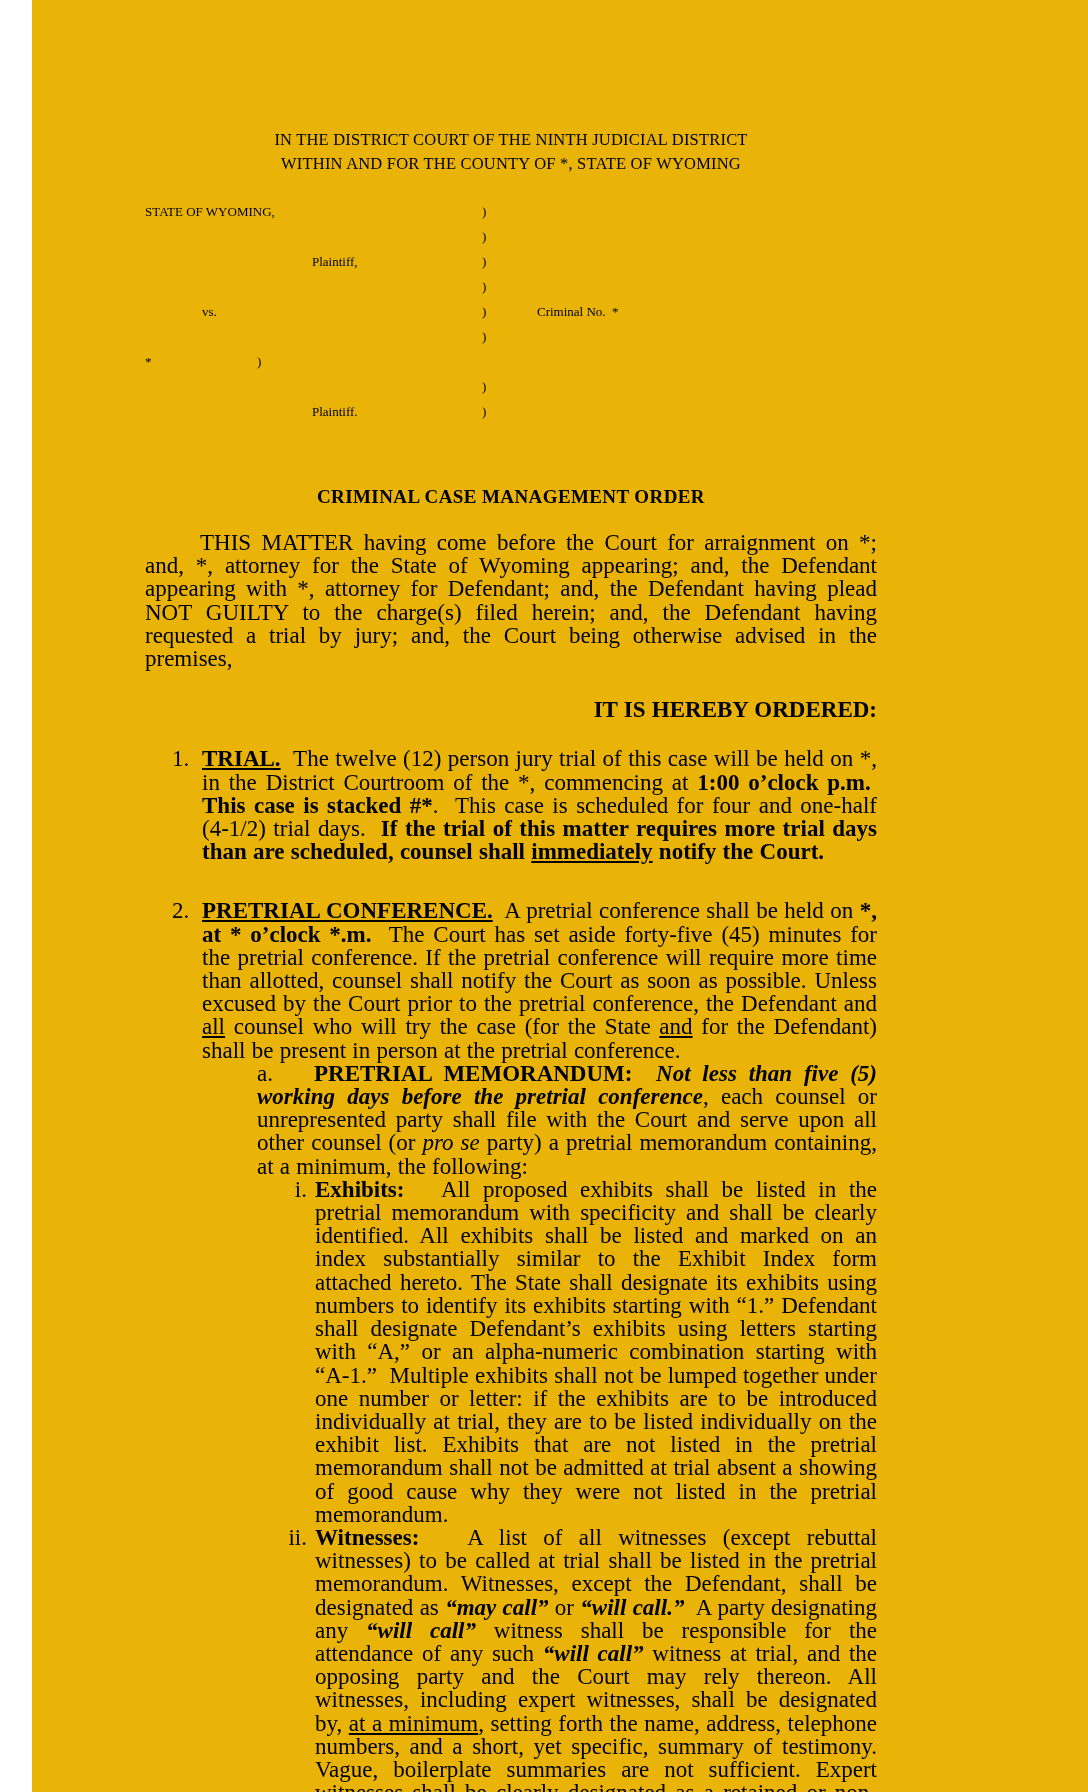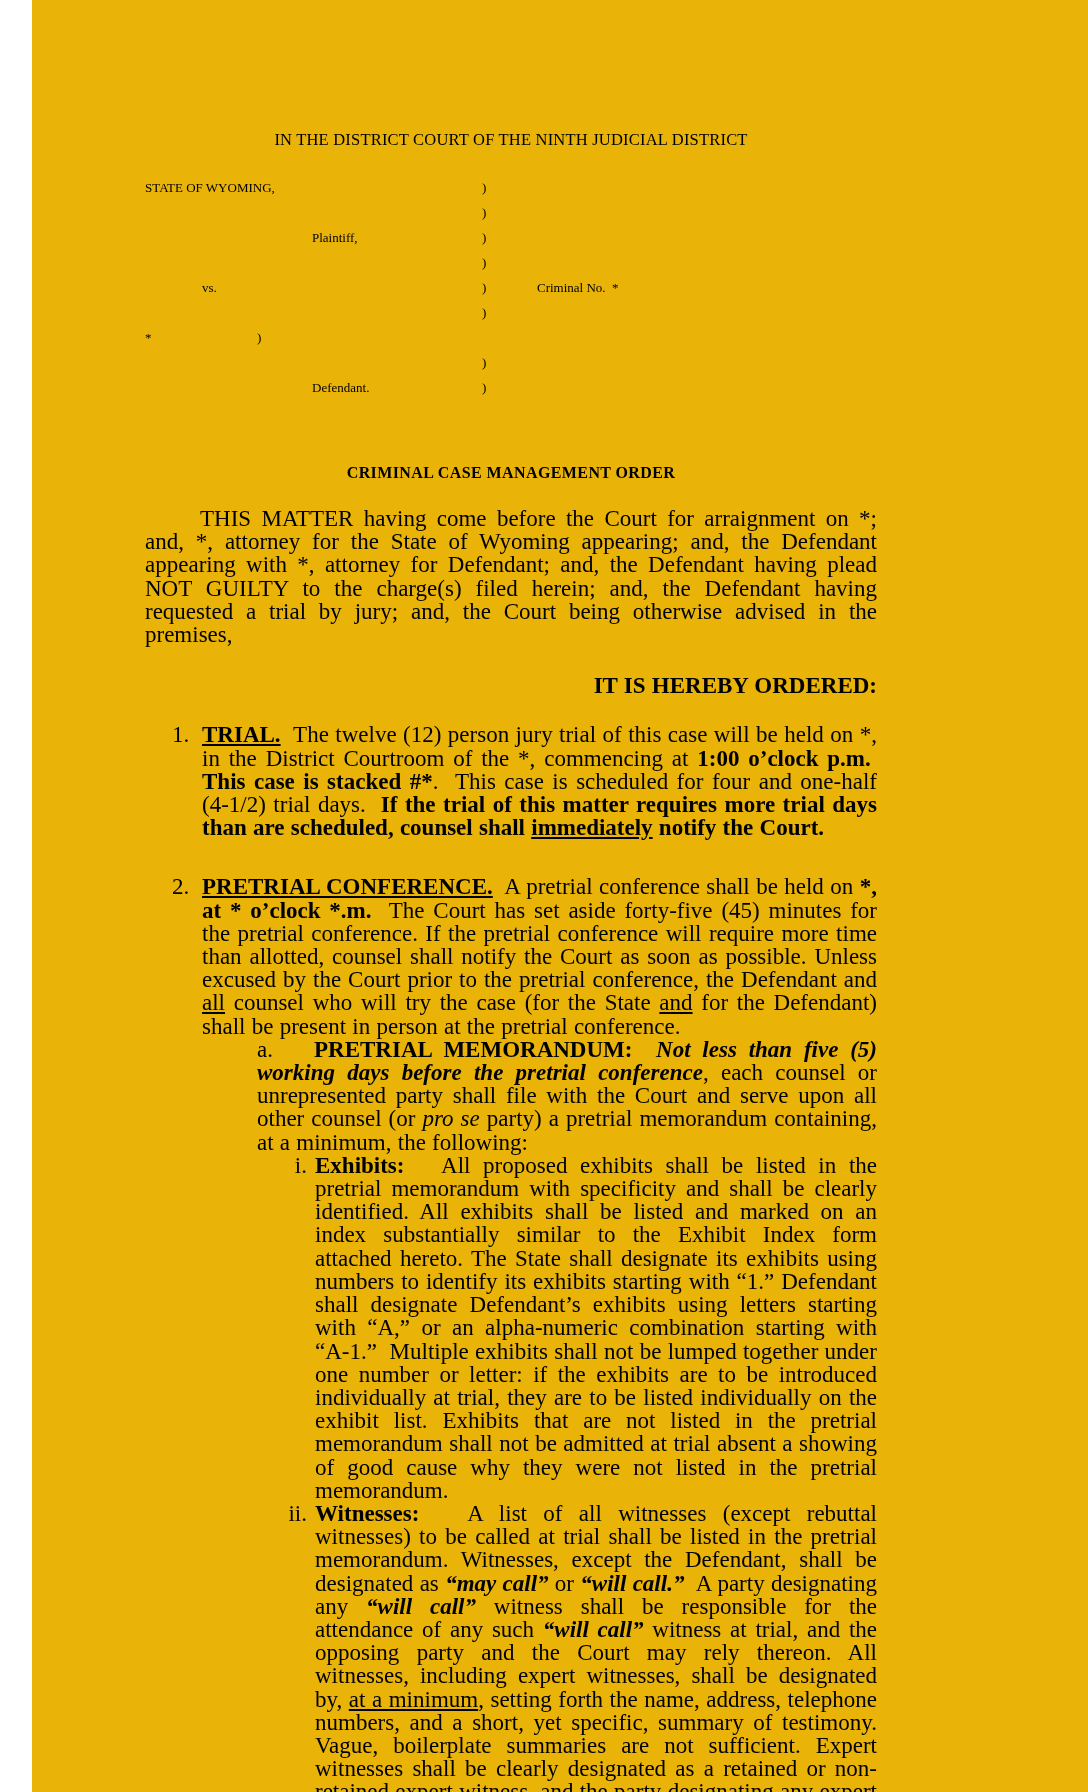--- a/index.html
+++ b/index.html
@@ -23,21 +23,21 @@
   .cap-left  { position: absolute; }
   .ind0   { left: 0; }
   .ind57  { left: 57px; }
   .ind112 { left: 112px; }
   .ind167 { left: 167px; }
   .cap-paren { position: absolute; left: 337px; }
   .cap-right { position: absolute; left: 392px; }
   .doc-title {
     margin-top: 54px;
     text-align: center;
-    font-size: 16px;
+    font-size: 19px;
     font-weight: bold;
     letter-spacing: 0.4px;
     line-height: 27px;
   }
   .para { font-size: 23px; line-height: 23.2px; text-align: justify; word-spacing: 0.5px; }
   .intro { margin-top: 21px; text-indent: 55px; }
   .ordered { margin-top: 28px; margin-left: 57px; font-weight: bold; text-align: right; }
   .num-item { position: relative; margin-left: 57px; margin-top: 26px; }
   .num-item.gap-lg { margin-top: 36px; }
   .num-item .num { position: absolute; left: -30px; top: 0; }
@@ -51,20 +51,21 @@
   .s-i  { font-style: italic; }
   .s-bi { font-weight: bold; font-style: italic; }
 </style>
 </head>
 <body>
 
 <div class="page">
 
   <header class="court-header">
     <div>IN THE DISTRICT COURT OF THE NINTH JUDICIAL DISTRICT</div>
+    <div>WITHIN AND FOR THE COUNTY OF *, STATE OF WYOMING</div>
   </header>
 
   <section class="caption">
     <div class="cap-row">
       <span class="cap-left ind0">STATE OF WYOMING,</span>
       <span class="cap-paren">)</span>
     </div>
     <div class="cap-row">
       <span class="cap-paren">)</span>
     </div>
@@ -84,21 +85,21 @@
       <span class="cap-paren">)</span>
     </div>
     <div class="cap-row">
       <span class="cap-left ind0">*</span>
       <span class="cap-left ind112">)</span>
     </div>
     <div class="cap-row">
       <span class="cap-paren">)</span>
     </div>
     <div class="cap-row">
-      <span class="cap-left ind167">Defendant.</span>
+      <span class="cap-left ind167">Plaintiff.</span>
       <span class="cap-paren">)</span>
     </div>
   </section>
 
   <h1 class="doc-title">CRIMINAL CASE MANAGEMENT ORDER</h1>
 
   <p class="para intro">THIS MATTER having come before the Court for arraignment on *; and, *, attorney for the State of Wyoming appearing; and, the Defendant appearing with *, attorney for Defendant; and, the Defendant having plead NOT GUILTY to the charge(s) filed herein; and, the Defendant having requested a trial by jury; and, the Court being otherwise advised in the premises,</p>
 
   <p class="para ordered">IT IS HEREBY ORDERED:</p>
 

